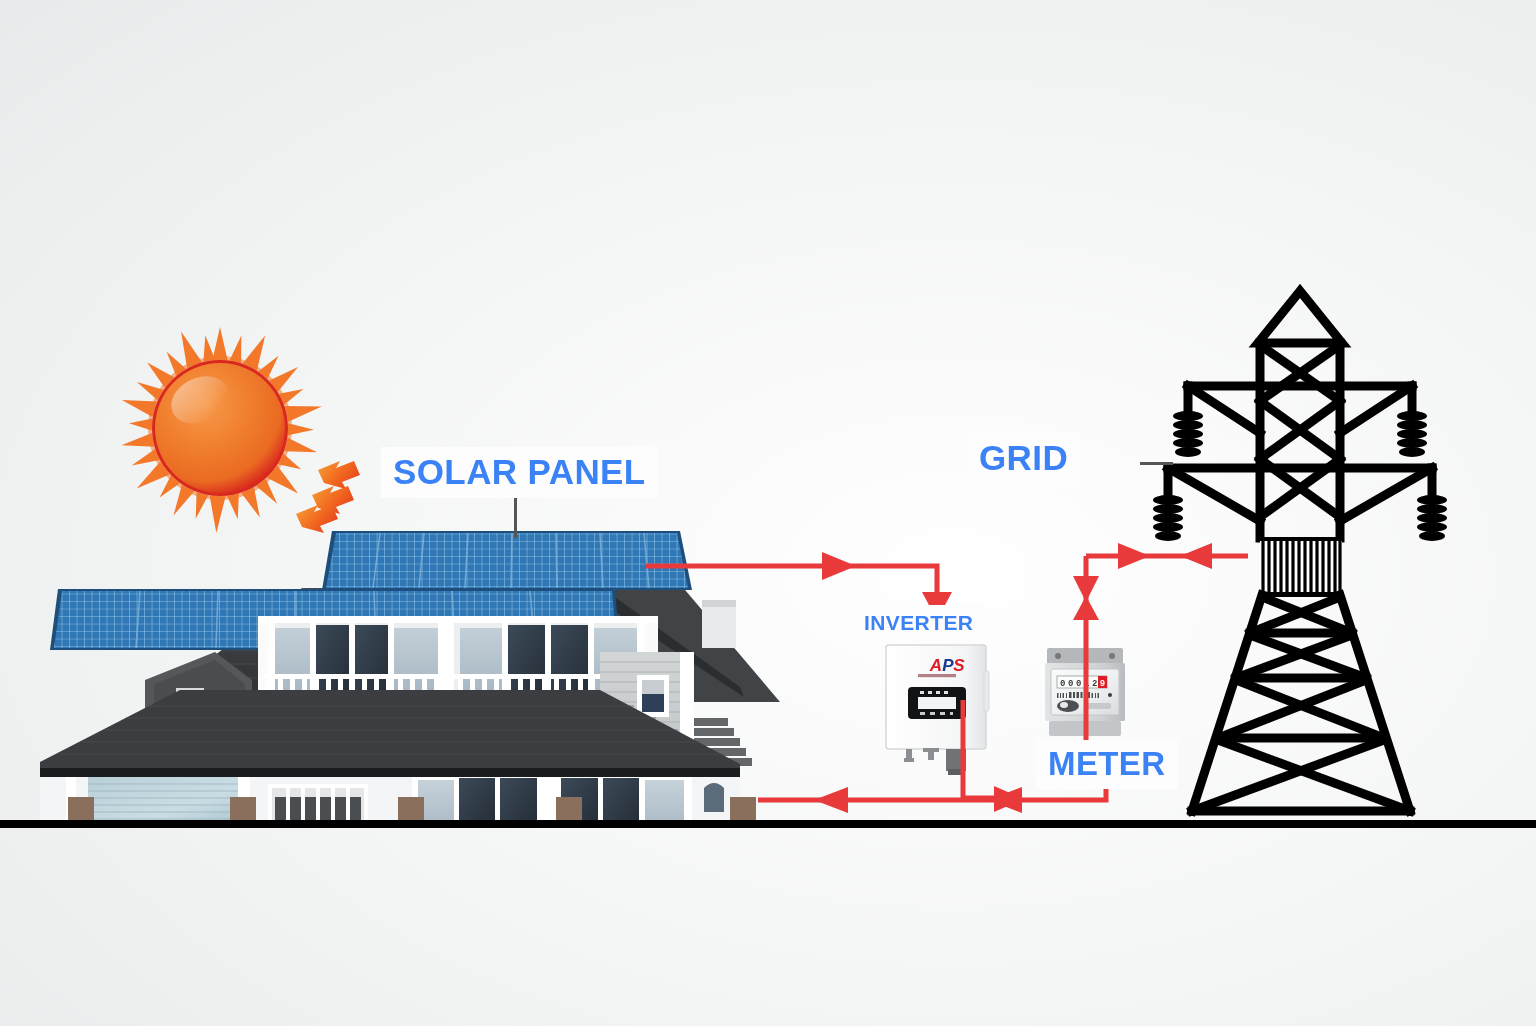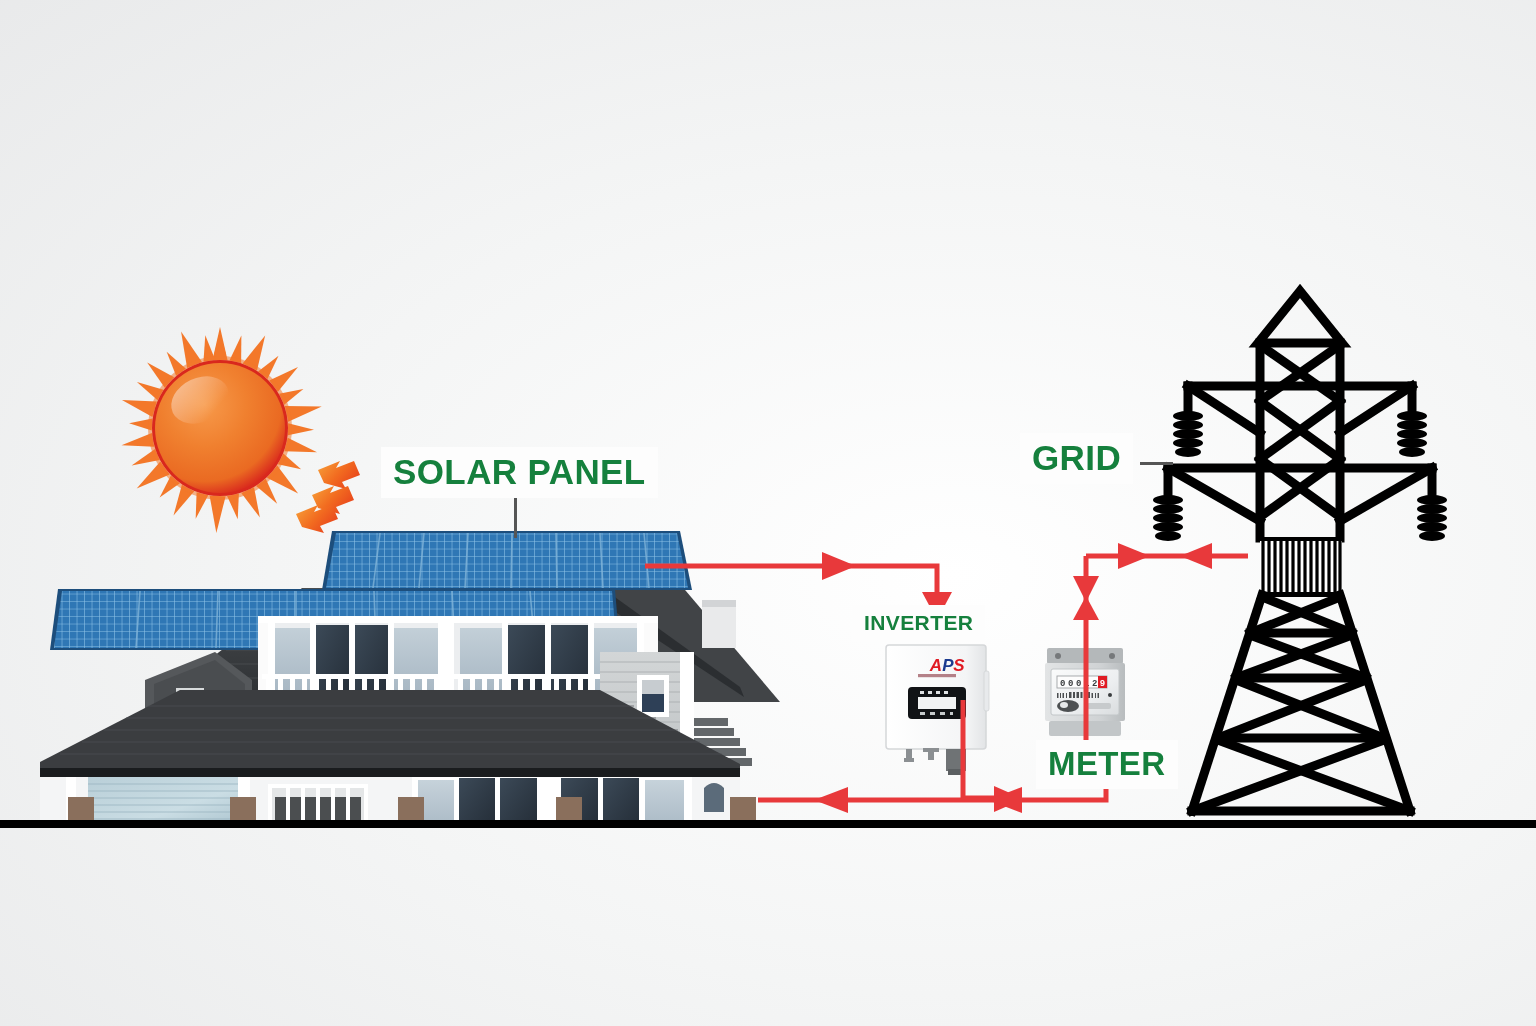--- a/index.html
+++ b/index.html
@@ -13,32 +13,32 @@
     width: 1536px; height: 1026px;
     background: radial-gradient(ellipse 130% 120% at 62% 56%, #ffffff 0%, #f4f5f5 34%, #e7e8e9 72%, #e3e4e5 100%);
     overflow: hidden;
   }
   .abs { position: absolute; }
 
   
   .label {
     position: absolute;
     background: #fdfdfd;
-    color: #15803d;
+    color: #3b82f6;
     font-weight: bold;
     letter-spacing: 0.4px;
     white-space: nowrap;
     line-height: 1;
     padding: 7px 12px 9px 12px;
     font-size: 35px;
     z-index: 40;
   }
   #label-solar { left: 381px; top: 447px; font-size: 35px; }
   #label-inverter { left: 852px; top: 605px; font-size: 21px; }
-  #label-grid { left: 1020px; top: 433px; font-size: 35px; }
+  #label-grid { left: 967px; top: 433px; font-size: 35px; }
   #label-meter { left: 1036px; top: 740px; font-size: 33px; text-align: center; }
 
   .leader { position: absolute; background: #555; z-index: 39; }
   #leader-solar { left: 514px; top: 498px; width: 3px; height: 40px; }
   #leader-grid  { left: 1140px; top: 462px; width: 33px; height: 3px; }
 
   
   #ground {
     left: 0; top: 820px; width: 1536px; height: 8px;
     background: #000;

